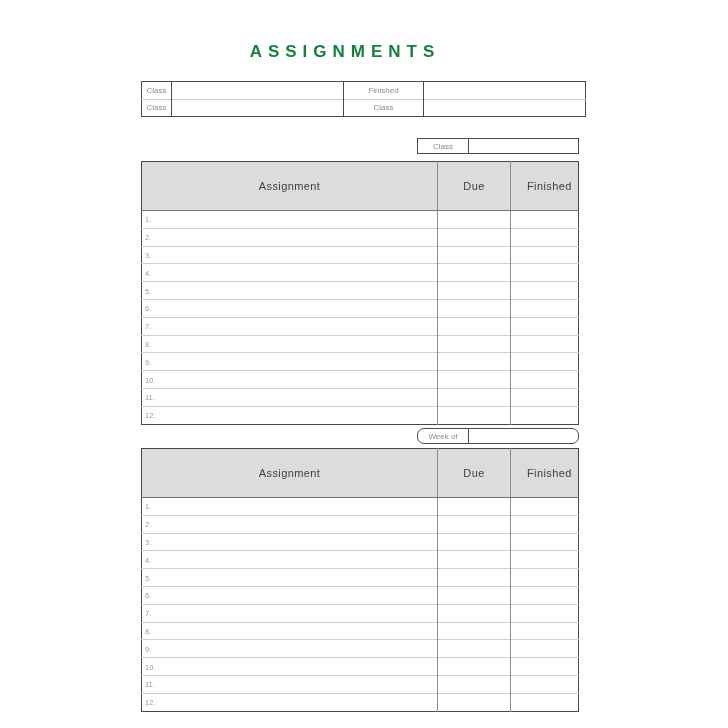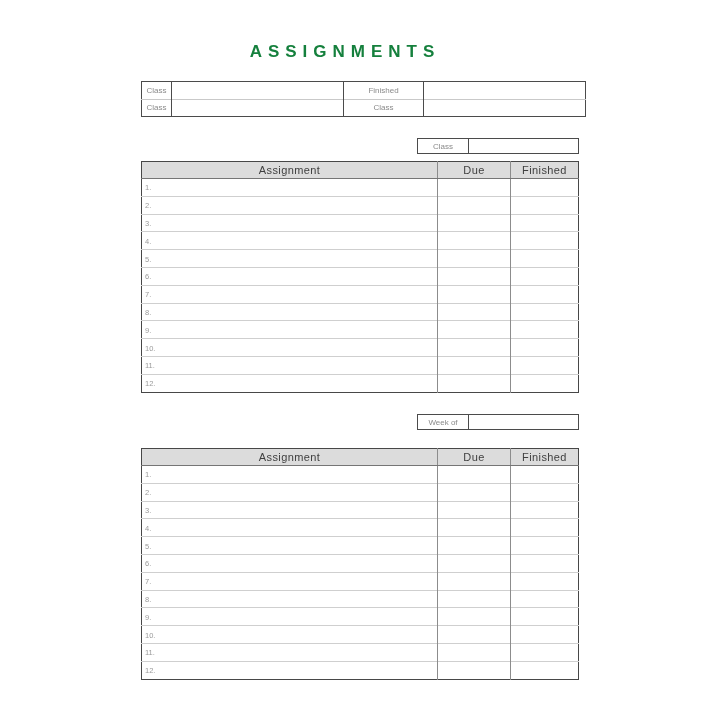--- a/index.html
+++ b/index.html
@@ -53,21 +53,21 @@
   }
   .mini .mini-label {
     width: 50px;
     border-right: 1px solid #4b4b4b;
     font-size: 8px;
     color: #8a8a8a;
     display: flex; align-items: center; justify-content: center;
   }
   .mini .mini-input { flex: 1; font-size: 8px; color: #333333; }
   #mini-class { top: 138px; }
-  #mini-week  { top: 414px; }
+  #mini-week  { top: 428px; border-radius: 7px; }
 
   
   .sheet {
     position: absolute;
     left: 141px;
     width: 437px;
     border-collapse: collapse;
     table-layout: fixed;
     border: 1.5px solid #474747;
   }
@@ -75,21 +75,21 @@
   #table-week  { top: 448px; }
   .sheet th {
     height: 16px;
     background: #dcdcdc;
     font-size: 11px;
     font-weight: normal;
     letter-spacing: 0.4px;
     color: #3f3f3f;
     border-left: 1px solid #8c8c8c;
     border-bottom: 1px solid #757575;
-    padding: 0;
+    padding: 16px;
     text-align: center;
   }
   .sheet th:first-child { border-left: none; }
   .sheet td {
     height: 16.8px;
     padding: 0;
     border-left: 1px solid #8c8c8c;
     border-top: 1px solid #cfcfcf;
     font-size: 9px;
     color: #333333;

